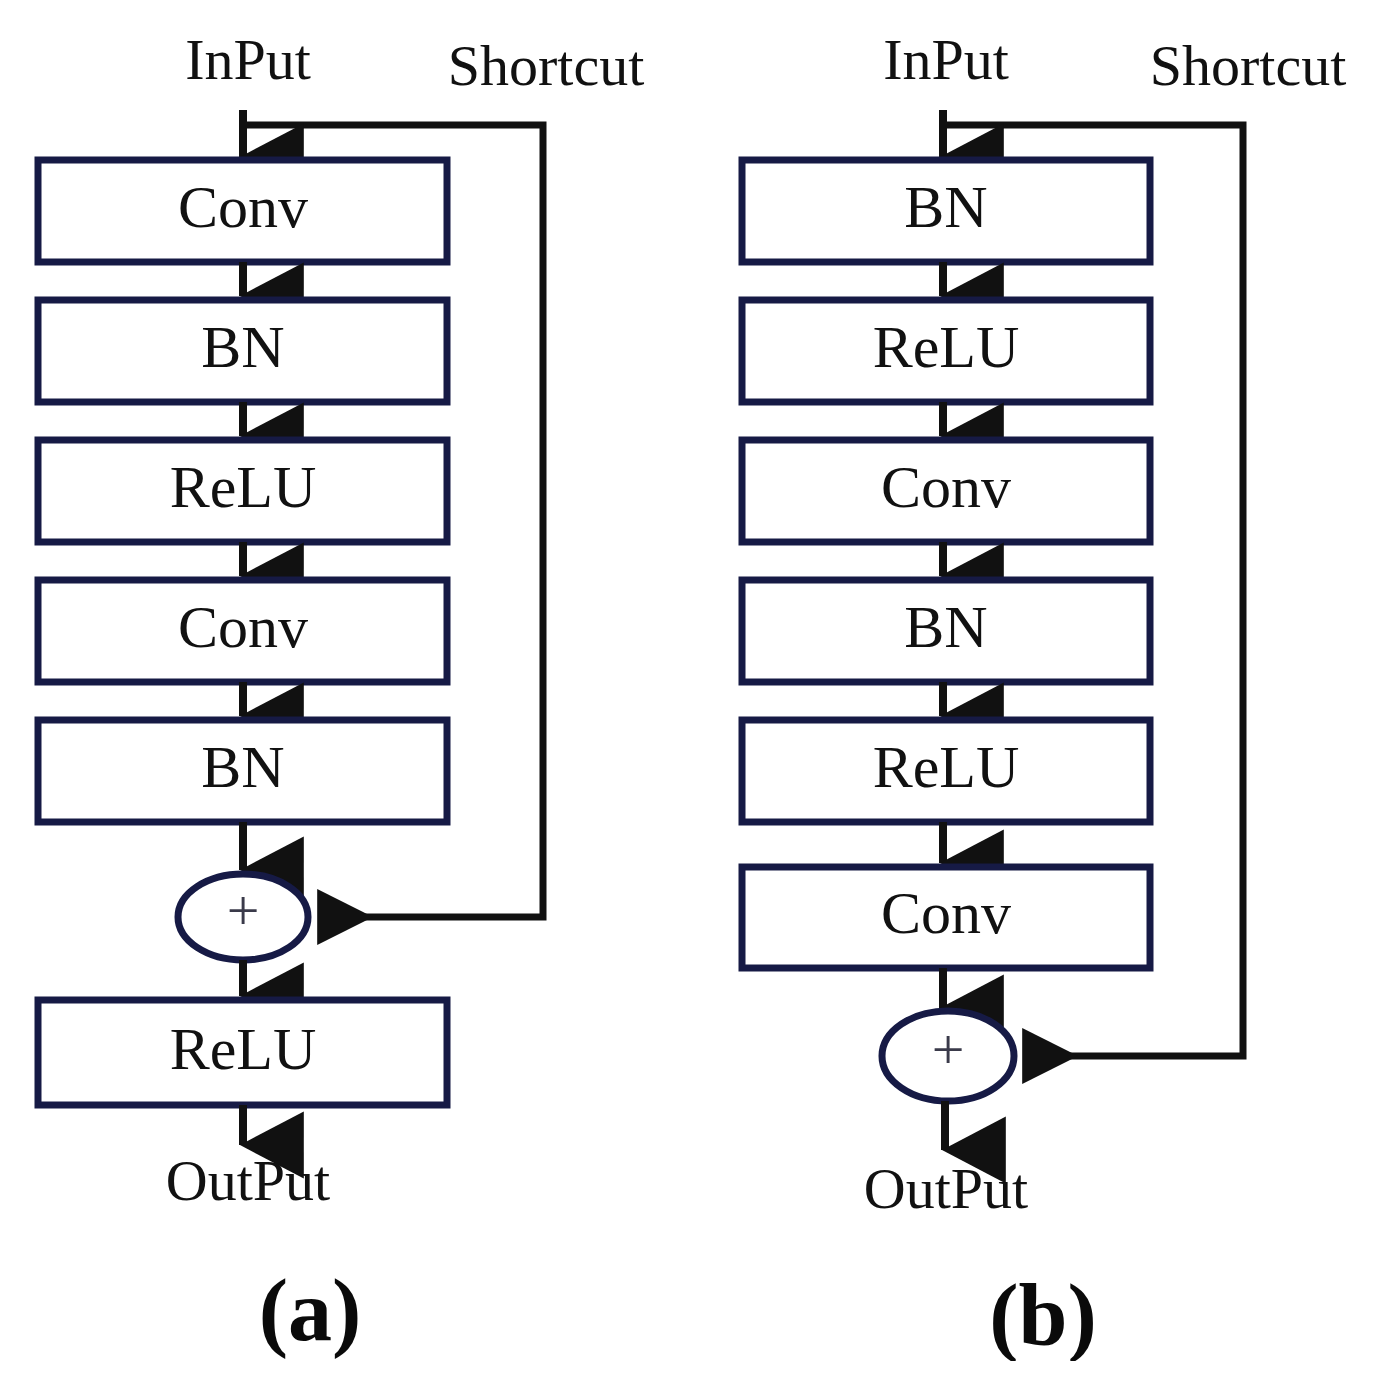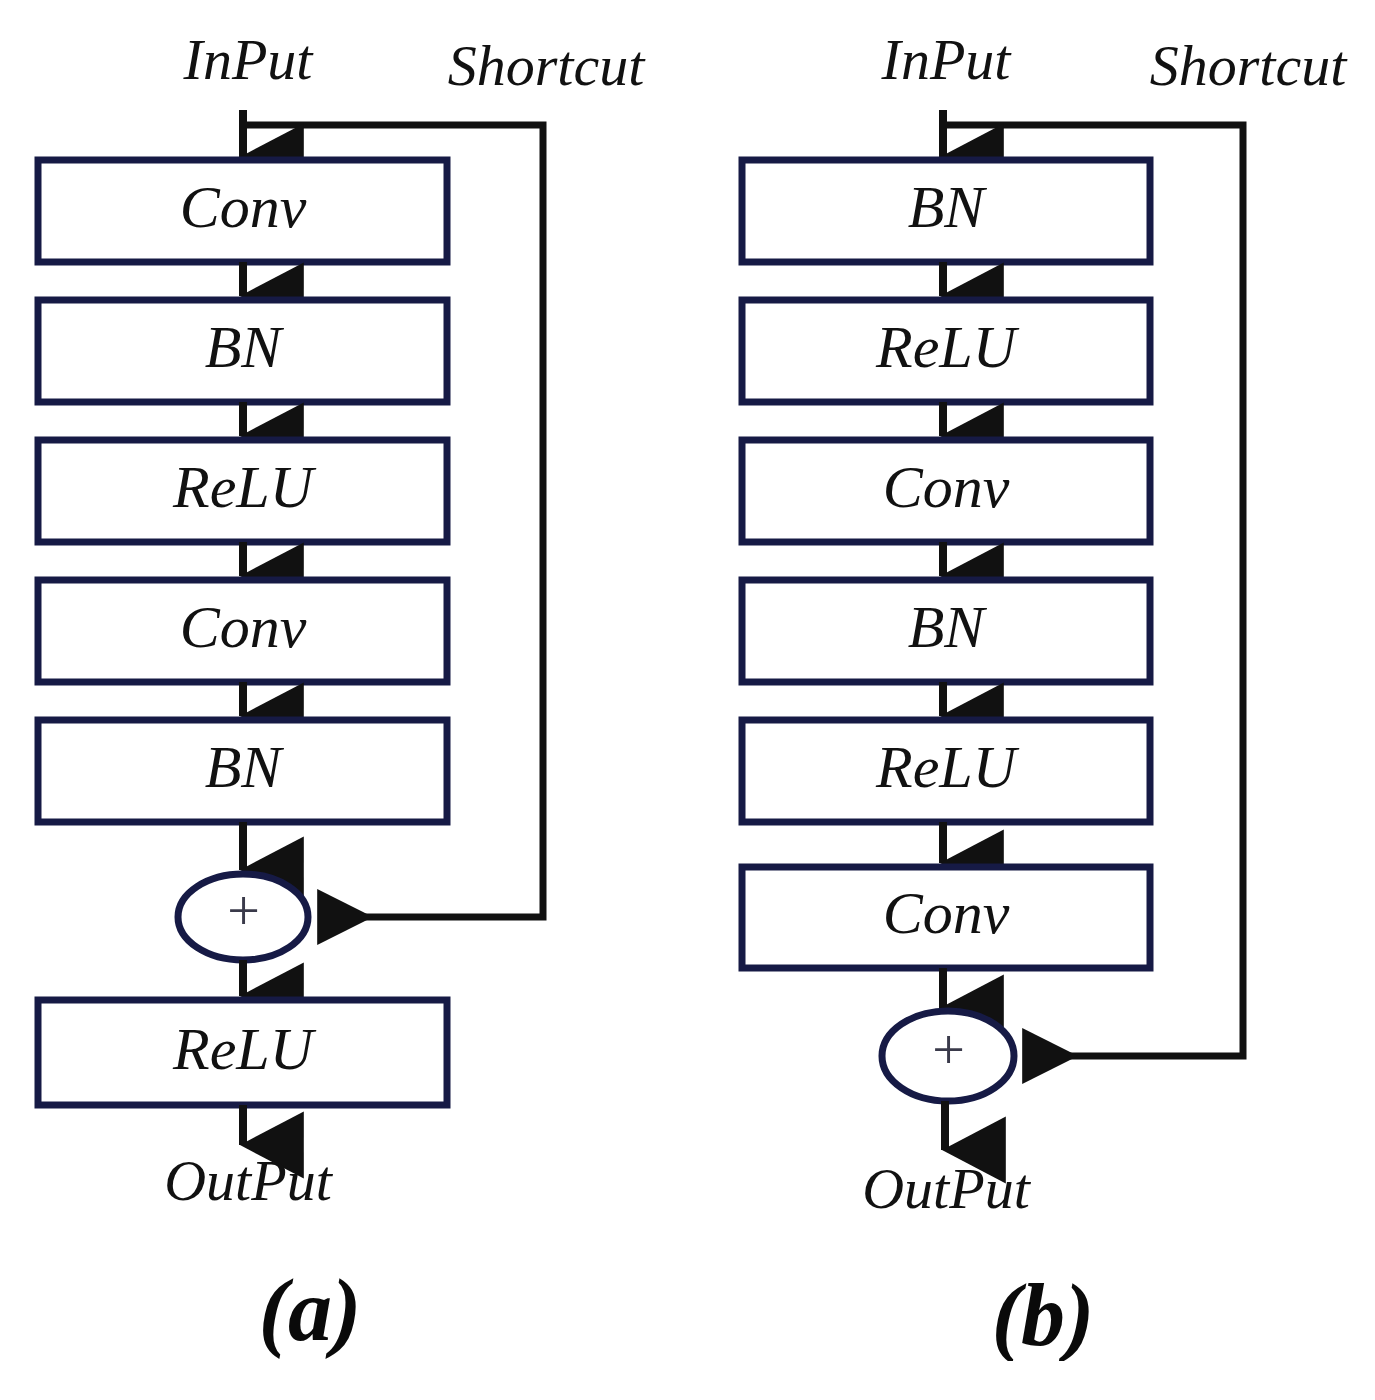--- a/index.html
+++ b/index.html
@@ -7,21 +7,20 @@
     padding: 0;
     background: #ffffff;
   }
   #page {
     position: relative;
     width: 1375px;
     height: 1361px;
     background: #ffffff;
     overflow: hidden;
     font-family: "Liberation Serif", "DejaVu Serif", serif;
-    font-style: italic;
   }
   svg.diagram {
     position: absolute;
     left: 0;
     top: 0;
     width: 1375px;
     height: 1400px;
     display: block;
   }
   .box-rect {

